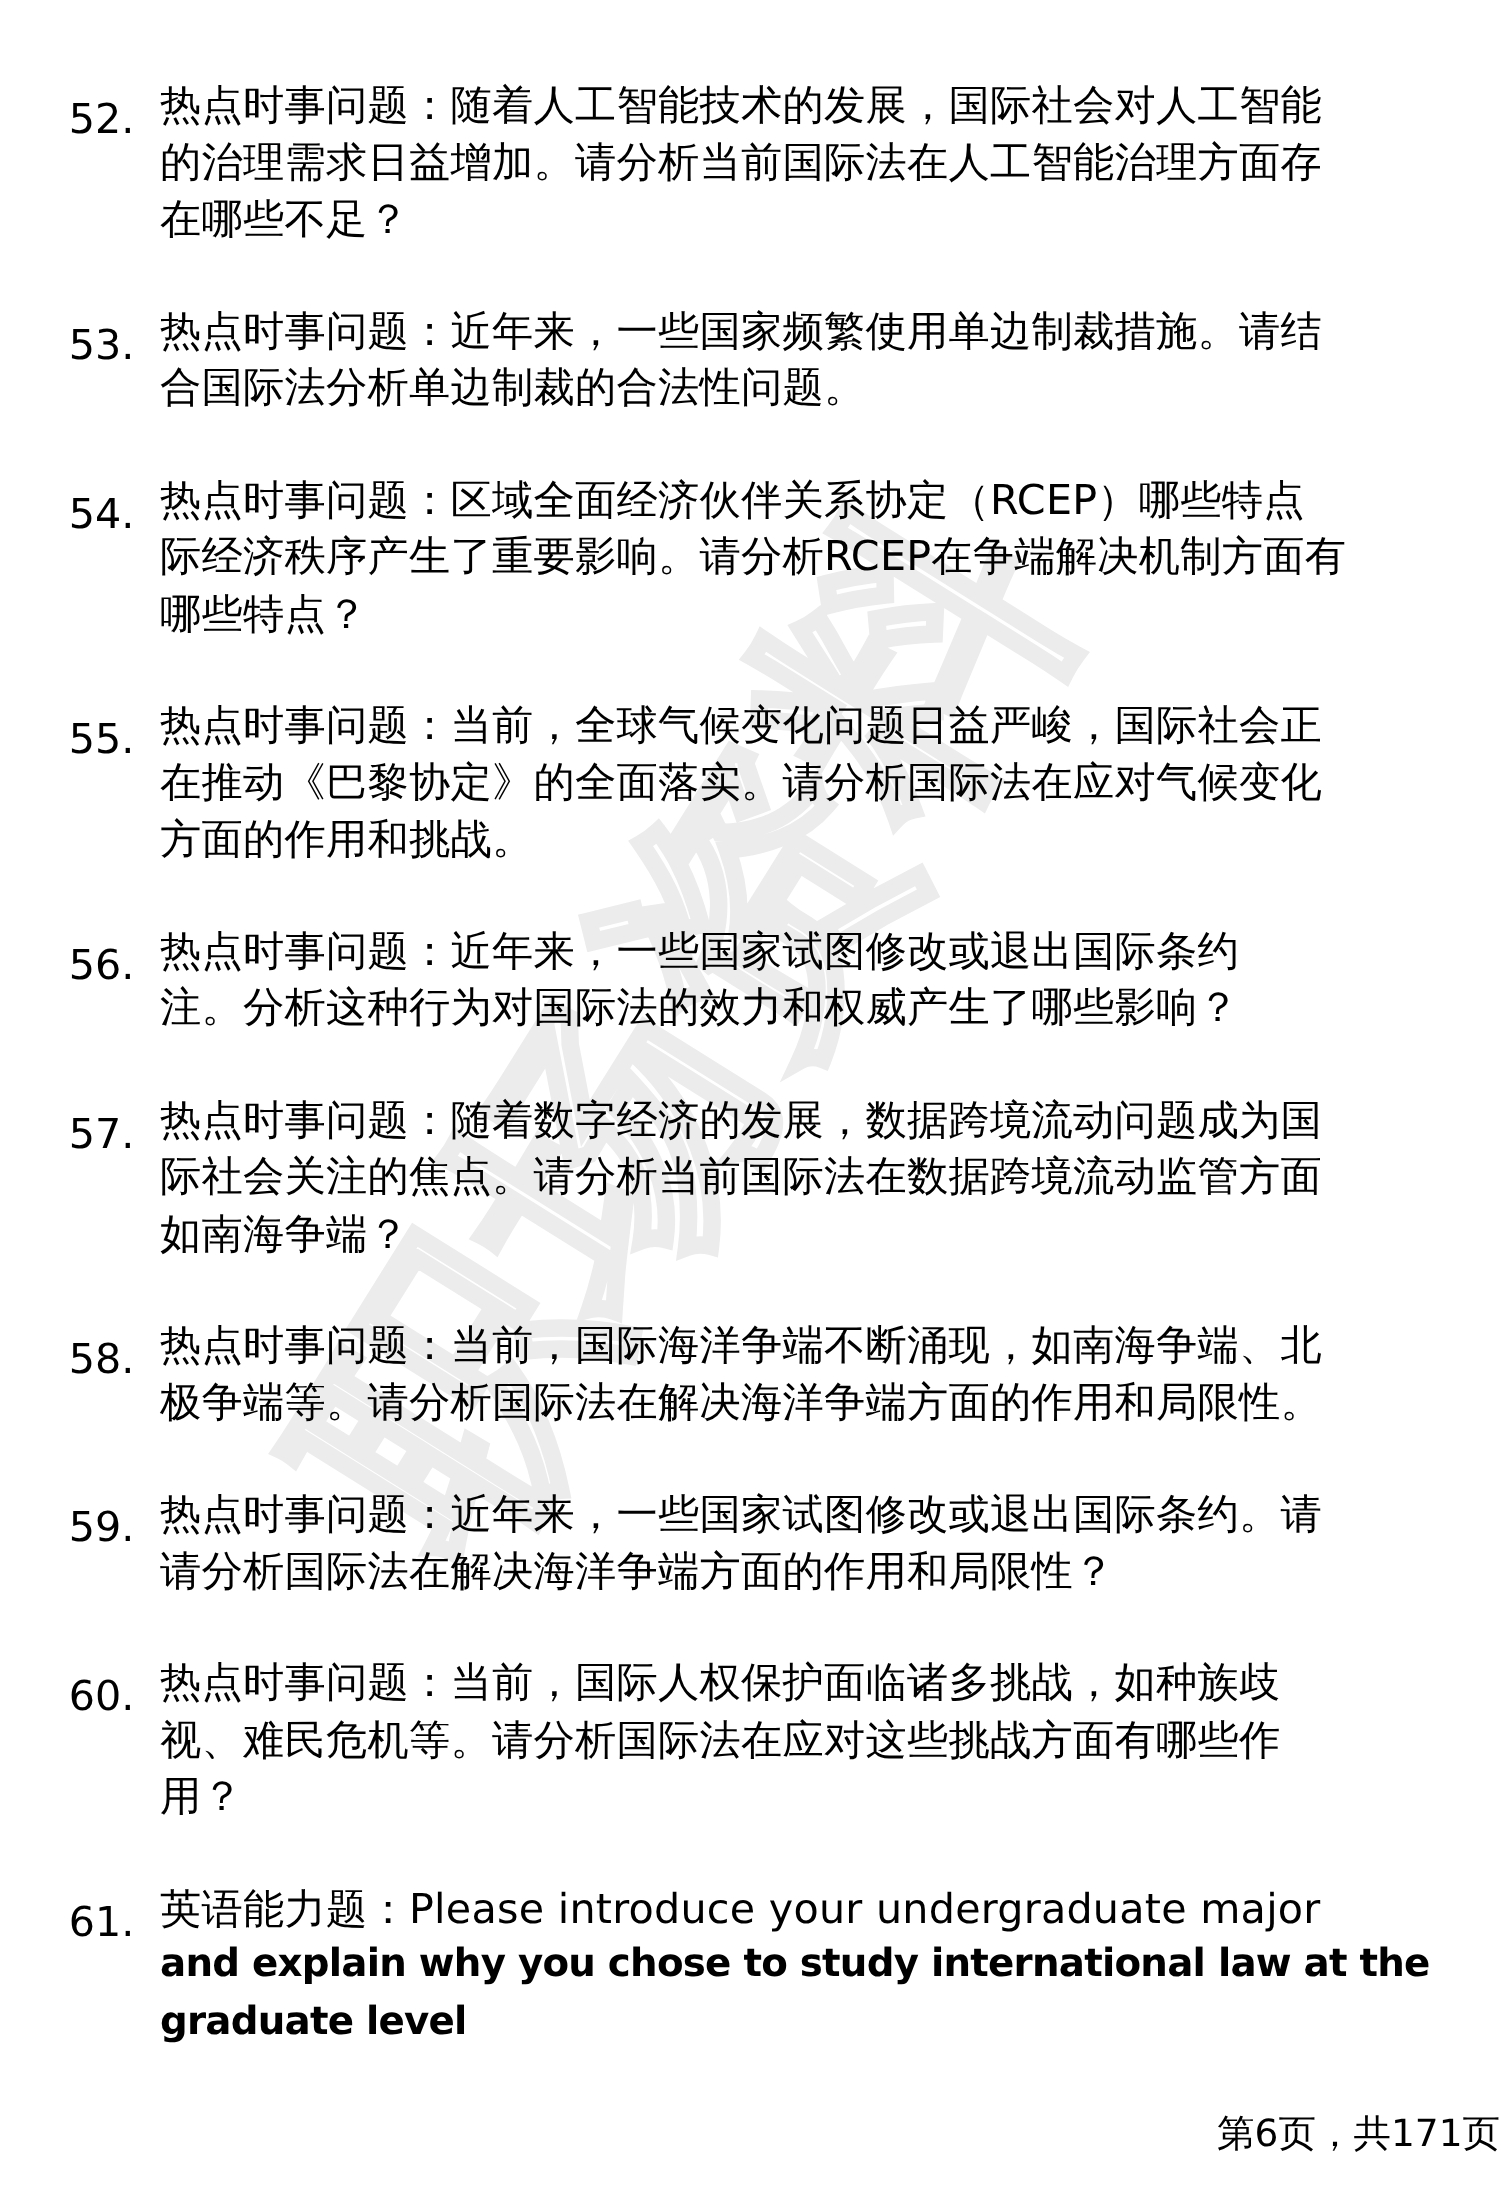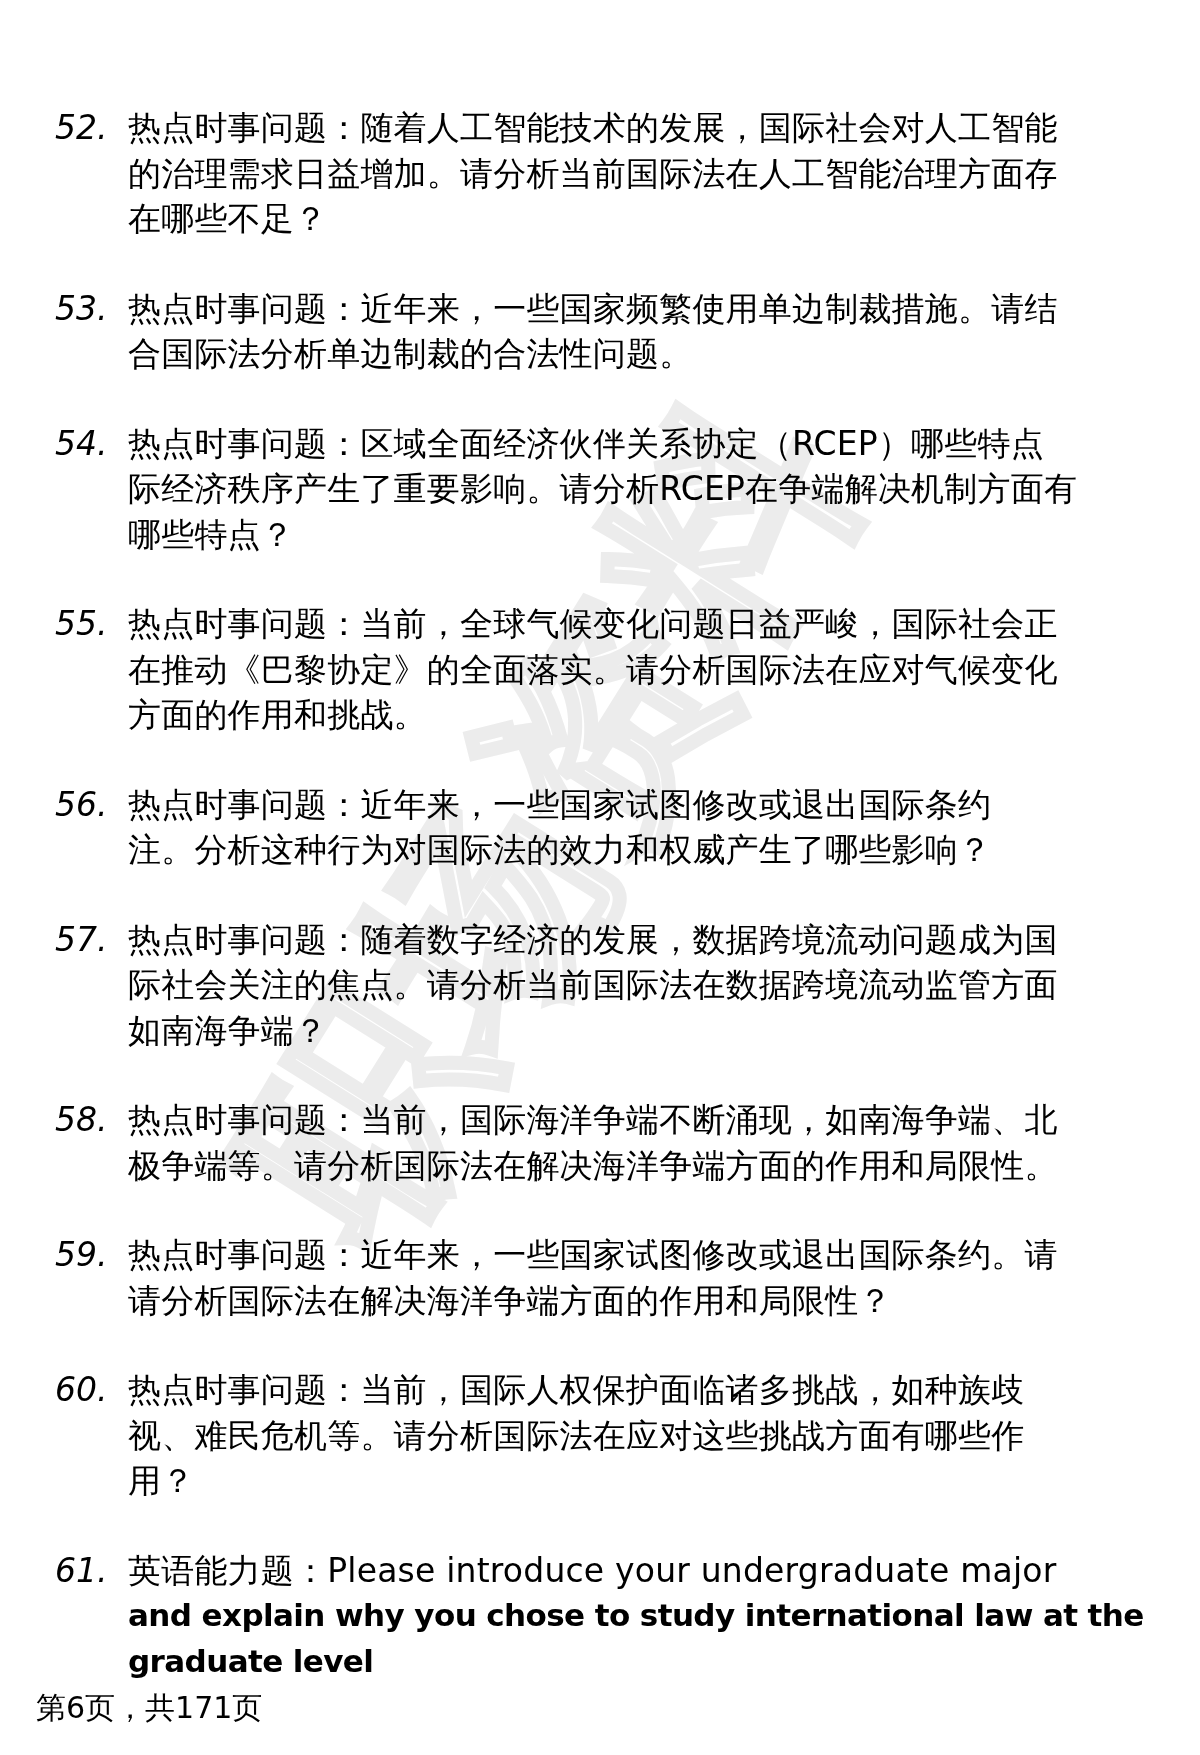--- a/index.html
+++ b/index.html
@@ -39,50 +39,48 @@
     width: 1200px;
     z-index: 1;
   }
   .question {
     position: relative;
     margin-bottom: 44px;
   }
   .q-number {
     position: absolute;
     left: 55px;
-    top: 0;
+    top: 11px;
     font-size: 33px;
     line-height: 45.5px;
     height: 45.5px;
     white-space: nowrap;
-    font-style: italic;
   }
   .q-lines {
     margin-left: 128px;
-    margin-top: 44px;
   }
   .q-line {
     font-size: 33px;
     line-height: 45.5px;
     height: 45.5px;
     white-space: nowrap;
     letter-spacing: 0.2px;
   }
   .q-line.en {
     font-family: "DejaVu Sans", sans-serif;
     font-size: 31px;
     letter-spacing: -0.6px;
     font-weight: bold;
   }
   .footer {
     position: absolute;
     left: 0;
     top: 1688px;
     width: 1200px;
-    text-align: left;
+    text-align: right;
     font-size: 30px;
     line-height: 40px;
     padding-left: 36px;
     box-sizing: border-box;
     white-space: nowrap;
     z-index: 1;
   }
 </style>
 </head>
 <body>

